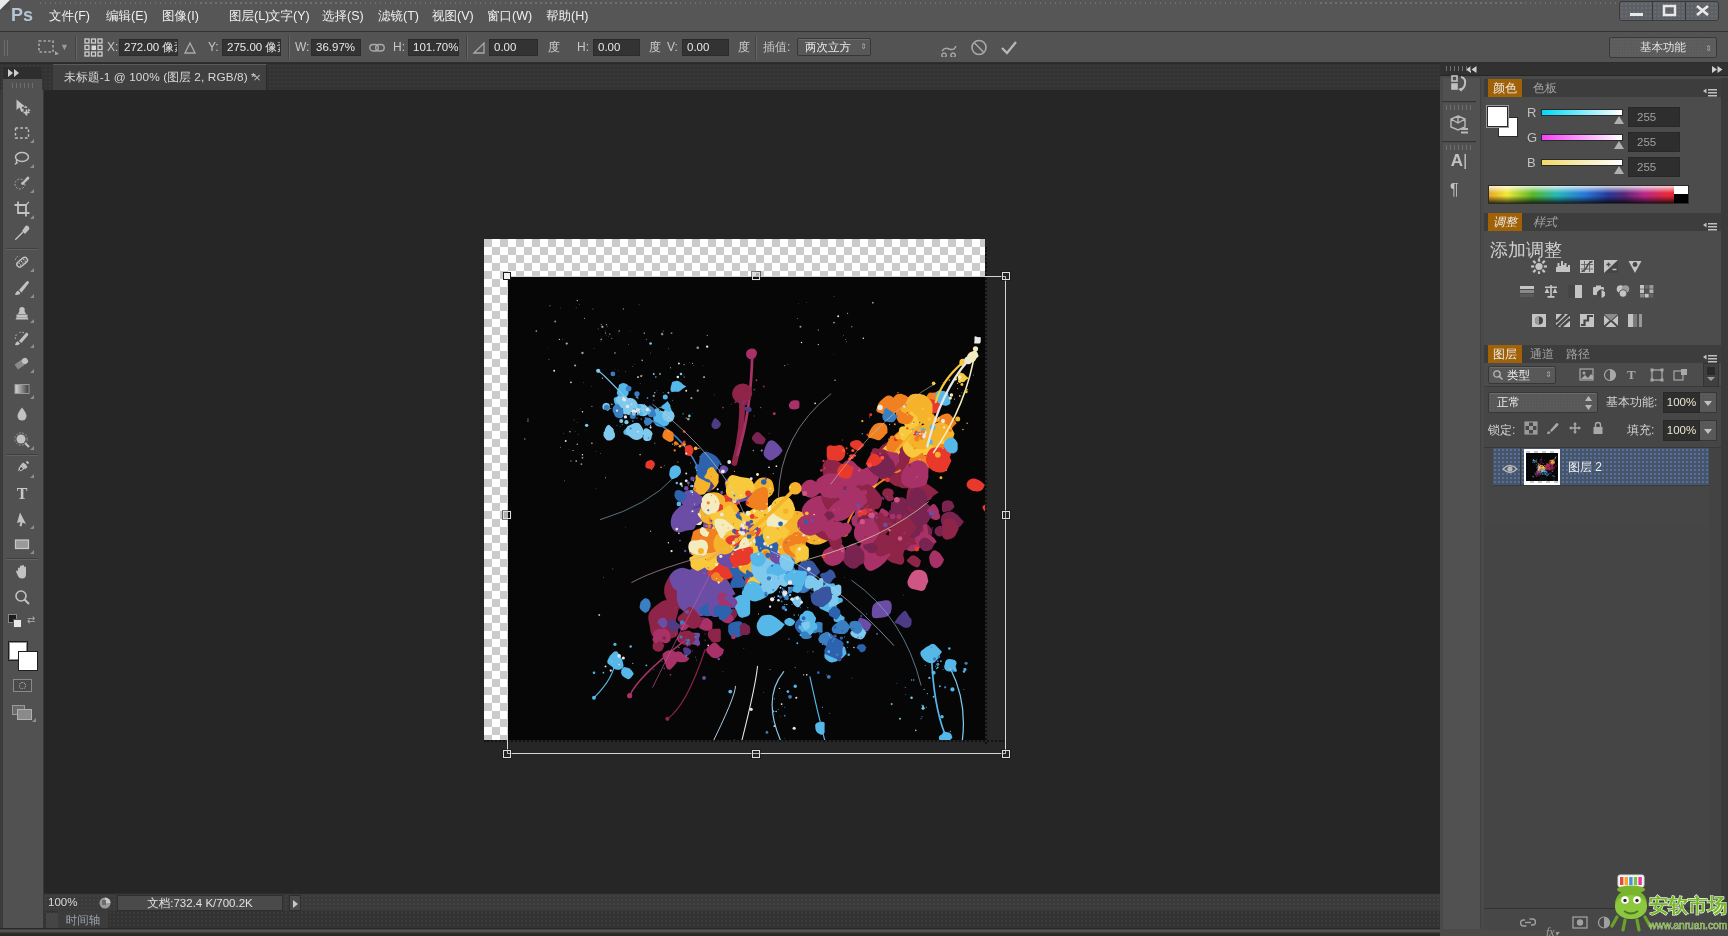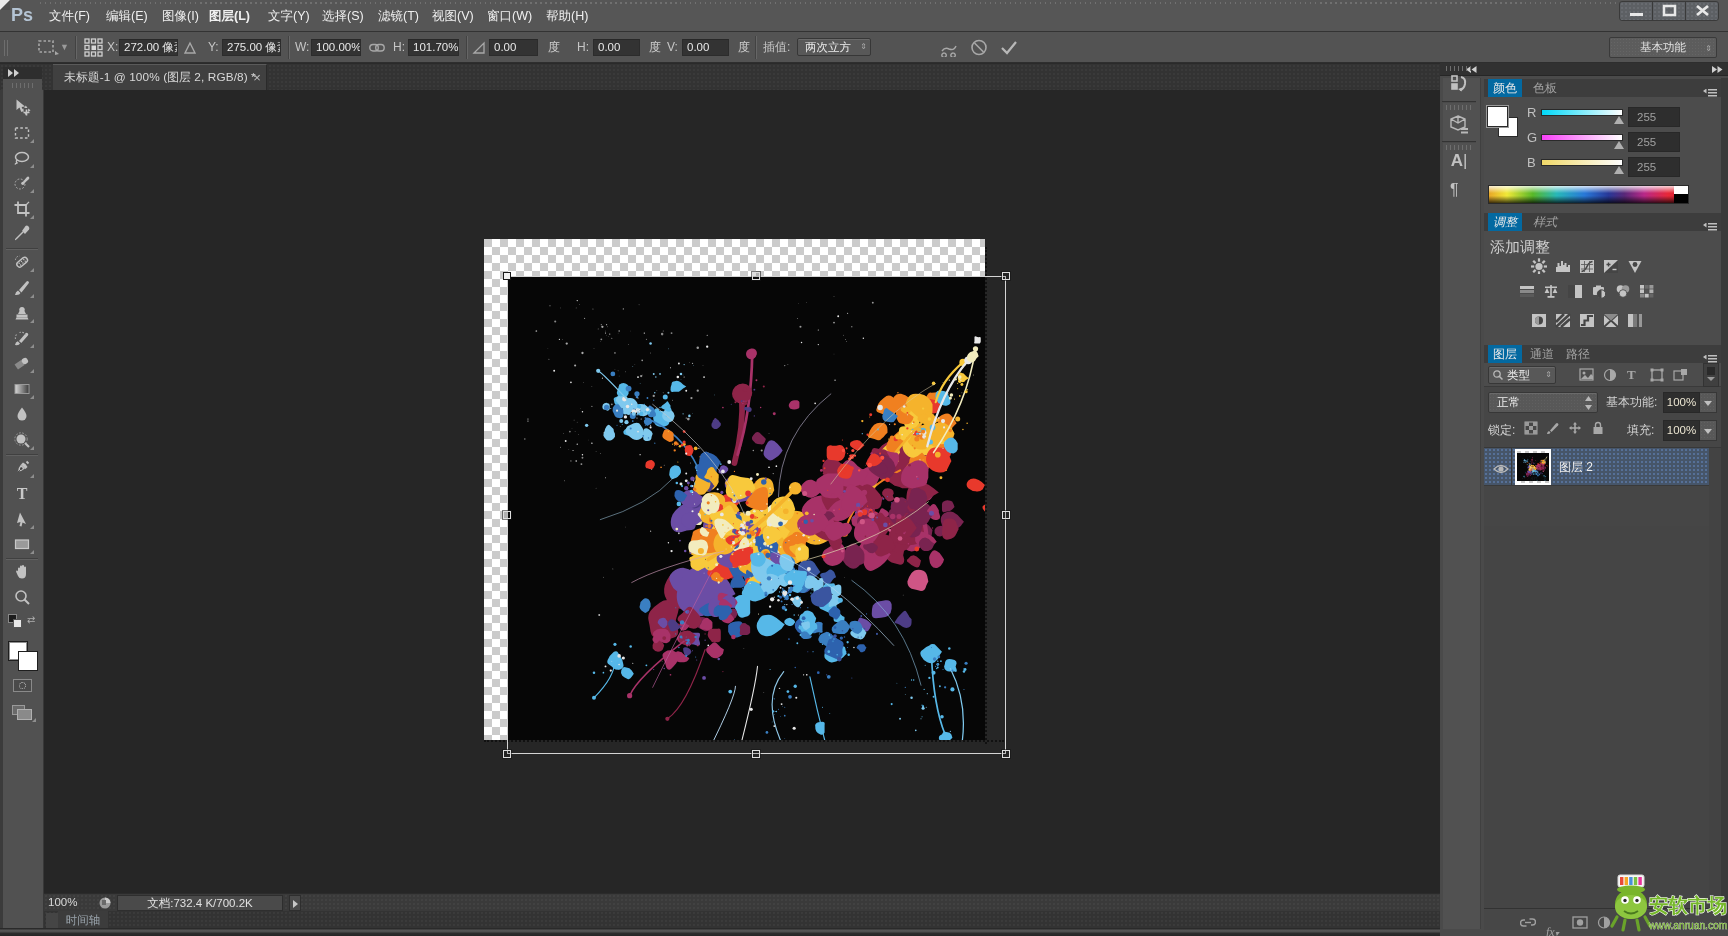--- a/index.html
+++ b/index.html
@@ -63,21 +63,21 @@
 #timeline{position:absolute;left:44px;top:911px;width:1396px;height:18px;background:#333;
  background-image:radial-gradient(circle,#3b3b3b 0.7px,transparent 0.9px);background-size:4px 4px;}
 #bottomstrip{position:absolute;left:0;top:928px;width:1728px;height:8px;
  background:linear-gradient(180deg,#2a2a2a 0,#2a2a2a 1px,#575757 2px,#4e4e4e 4px,#2e2e2e 5px,#262626 100%);}
 
 #dock{position:absolute;left:1440px;top:63px;width:288px;height:873px;background:#4a4a4a;}
 #ministrip{position:absolute;left:3px;top:15px;width:38px;height:851px;background:#515151;border-right:1px solid #404040;}
 #dockedge{position:absolute;left:281px;top:15px;width:7px;height:851px;background:#3a3a3a;}
 .panel-tabs{position:absolute;left:44px;width:237px;height:18px;background:#3d3d3d;}
 .ptab{position:absolute;top:0;height:18px;font-size:12px;line-height:18px;text-align:center;color:#a2a2a2;}
-.ptab.act{background:#0369a1;color:#e8e8e8;}
+.ptab.act{background:#a16207;color:#e8e8e8;}
 .pmenu{position:absolute;right:4px;top:5px;width:14px;height:9px;color:#c0c0c0;}
 .pbody{position:absolute;left:44px;width:237px;background:#4c4c4c;}
 .grip9{position:absolute;width:26px;height:5px;
  background-image:repeating-linear-gradient(90deg,#6e6e6e 0 1.5px,transparent 1.5px 4px);}
 
 .ddbox{position:absolute;background:#585858;border:1px solid #373737;border-radius:2px;color:#ececec;
  font-size:11.5px;box-shadow:inset 0 1px 0 #6a6a6a;}
 .valbox{position:absolute;background:#2e2e2e;border:1px solid #282828;color:#ece6d2;font-size:11.5px;}
 .lrow{position:absolute;left:0;width:225px;height:38px;border-bottom:1px solid #3a3a3a;background:#4f4f4f;}
 .lrow.sel{background:#465569;
@@ -94,21 +94,21 @@
 <div id="menubar">
  <svg style="position:absolute;left:0;top:0;" width="10" height="10" viewBox="0 0 10 10">
       <path d="M0 0 L10 0 L0 10z" fill="#e8e8e8"></path>
       <path d="M10 0 L0 10 L10 10z" fill="#2a2a2a" opacity="0.25"></path>
     </svg>
  <div class="dots"></div>
  <div class="pslogo">Ps</div>
  <div class="menu" style="left:49px;">文件(F)</div>
  <div class="menu" style="left:106px;">编辑(E)</div>
  <div class="menu" style="left:162px;">图像(I)</div>
- <div class="menu" style="left:209px;font-weight:bold;">图层(L)</div>
+ <div class="menu" style="left:229px;">图层(L)</div>
  <div class="menu" style="left:268px;">文字(Y)</div>
  <div class="menu" style="left:322px;">选择(S)</div>
  <div class="menu" style="left:378px;">滤镜(T)</div>
  <div class="menu" style="left:432px;">视图(V)</div>
  <div class="menu" style="left:487px;">窗口(W)</div>
  <div class="menu" style="left:546px;">帮助(H)</div>
  <div id="winbtns">
   <div class="wb"><svg width="33" height="18" viewBox="0 0 33 18">
           <rect x="10" y="11" width="13" height="3" fill="#e8e8e8"></rect>
         </svg></div>
@@ -144,21 +144,21 @@
       </svg></div>
  <div class="obx" style="left:107px;">X:</div>
  <div class="numbox" style="left:119px;width:59px;">272.00 像素</div>
  <div class="obx" style="left:183px;top:6px;"><svg width="14" height="18" viewBox="0 0 14 18">
    <path d="M7 4 L12 14 L2 14 Z" fill="none" stroke="#a8a8a8" stroke-width="1.4"></path>
       </svg></div>
  <div class="obx" style="left:208px;">Y:</div>
  <div class="numbox" style="left:222px;width:59px;">275.00 像素</div>
  <div class="vsep" style="left:288px;"></div>
  <div class="obx" style="left:295px;">W:</div>
- <div class="numbox" style="left:311px;width:50px;">100.00%</div>
+ <div class="numbox" style="left:311px;width:50px;">36.97%</div>
  <div class="obx" style="left:369px;top:6px;"><svg width="16" height="18" viewBox="0 0 16 18">
    <rect x="0.8" y="5.5" width="8.5" height="6.5" rx="3.2" fill="none" stroke="#a8a8a8" stroke-width="1.4"></rect>
         <rect x="6.7" y="5.5" width="8.5" height="6.5" rx="3.2" fill="none" stroke="#a8a8a8" stroke-width="1.4"></rect>
       </svg></div>
  <div class="obx" style="left:393px;">H:</div>
  <div class="numbox" style="left:408px;width:51px;">101.70%</div>
  <div class="vsep" style="left:466px;"></div>
  <div class="obx" style="left:472px;top:6px;"><svg width="15" height="18" viewBox="0 0 15 18">
    <path d="M2 14 L12 4 L12 14 Z M12 14 L2 14" fill="none" stroke="#a8a8a8" stroke-width="1.3"></path>
       </svg></div>
@@ -1951,21 +1951,21 @@
         <div class="ptab act" style="left:4px;width:34px;">调整</div>
         <div class="ptab" style="left:42px;width:38px;">样式</div>
         <div class="pmenu"><svg width="14" height="9" viewBox="0 0 14 9">
             <path d="M0 2 l3.5 2.5 L3.5 -0.5z" fill="#c0c0c0"></path>
             <rect x="5" y="0" width="9" height="1.5" fill="#c0c0c0"></rect>
             <rect x="5" y="3" width="9" height="1.5" fill="#c0c0c0"></rect>
             <rect x="5" y="6" width="9" height="1.5" fill="#c0c0c0"></rect>
           </svg></div>
       </div>
       <div class="pbody" style="top:168px;height:114px;">
-        <div style="position:absolute;left:6px;top:7px;font-size:15px;color:#d0d0d0;">添加调整</div>
+        <div style="position:absolute;left:6px;top:7px;font-size:18px;color:#d0d0d0;">添加调整</div>
         <div style="position:absolute;left:47px;top:27px;width:16px;height:16px;"><svg width="16" height="16" viewBox="0 0 16 16">
             <g transform="translate(8 8.5)">
               <circle r="3.6" fill="#c4c4c4"></circle>
               <rect x="-1.1" y="-8.2" width="2.2" height="3.4" transform="rotate(0 0 0)" fill="#c4c4c4"></rect>
               <rect x="-1.1" y="-8.2" width="2.2" height="3.4" transform="rotate(45 0 0)" fill="#c4c4c4"></rect>
               <rect x="-1.1" y="-8.2" width="2.2" height="3.4" transform="rotate(90 0 0)" fill="#c4c4c4"></rect>
               <rect x="-1.1" y="-8.2" width="2.2" height="3.4" transform="rotate(135 0 0)" fill="#c4c4c4"></rect>
               <rect x="-1.1" y="-8.2" width="2.2" height="3.4" transform="rotate(180 0 0)" fill="#c4c4c4"></rect>
               <rect x="-1.1" y="-8.2" width="2.2" height="3.4" transform="rotate(225 0 0)" fill="#c4c4c4"></rect>
               <rect x="-1.1" y="-8.2" width="2.2" height="3.4" transform="rotate(270 0 0)" fill="#c4c4c4"></rect>
@@ -2122,21 +2122,21 @@
         <div style="position:absolute;left:108px;top:58px;"><svg width="12" height="14" viewBox="0 0 12 14">
             <rect x="1.5" y="6" width="9" height="7" fill="#a8a8a8"></rect>
             <path d="M3.5 6 V4 a2.5 2.5 0 0 1 5 0 V6" fill="none" stroke="#a8a8a8" stroke-width="1.4"></path>
           </svg></div>
         <div style="position:absolute;left:143px;top:59px;font-size:12px;color:#d2d2d2;">填充:</div>
         <div class="valbox" style="left:179px;top:57px;width:37px;height:21px;line-height:19px;text-align:center;">100%</div>
         <div style="position:absolute;left:216px;top:57px;width:17px;height:21px;background:#585858;border:1px solid #373737;border-left:none;background-image:radial-gradient(circle,#616161 0.8px,transparent 1px);background-size:3px 3px;">
           <div style="width:0;height:0;margin:8px auto 0;border-left:4px solid transparent;border-right:4px solid transparent;border-top:5px solid #c0c0c0;"></div>
         </div>
         <div style="position:absolute;left:0;top:84px;width:237px;height:1px;background:#383838;"></div>
-        <div class="lrow sel" style="top:85px;">
+        <div class="lrow sel" style="top:85px;margin-left:9px;">
           <div class="eye"><svg width="16" height="12" viewBox="0 0 16 12">
               <path d="M1 6 Q8 -1 15 6 Q8 13 1 6z" fill="none" stroke="#b8b8b8" stroke-width="1.2"></path>
               <circle cx="8" cy="6" r="2.6" fill="#b8b8b8"></circle>
             </svg></div>
           <div style="position:absolute;left:27px;top:0;width:1px;height:38px;background:#3a3a3a;"></div>
           <div class="lthumb" style="background:#fff;">
             <div style="position:absolute;left:2px;top:2px;width:32px;height:32px;background-image:conic-gradient(#fff 0 25%,#ccc 0 50%,#fff 0 75%,#ccc 0);background-size:8px 8px;"></div>
             <div style="position:absolute;left:2px;top:4px;width:32px;height:28px;background:#070707;overflow:hidden;"><svg width="32" height="30" viewBox="23 38 478 463" preserveAspectRatio="none">
                 <use href="#splat"></use>
               </svg></div>

